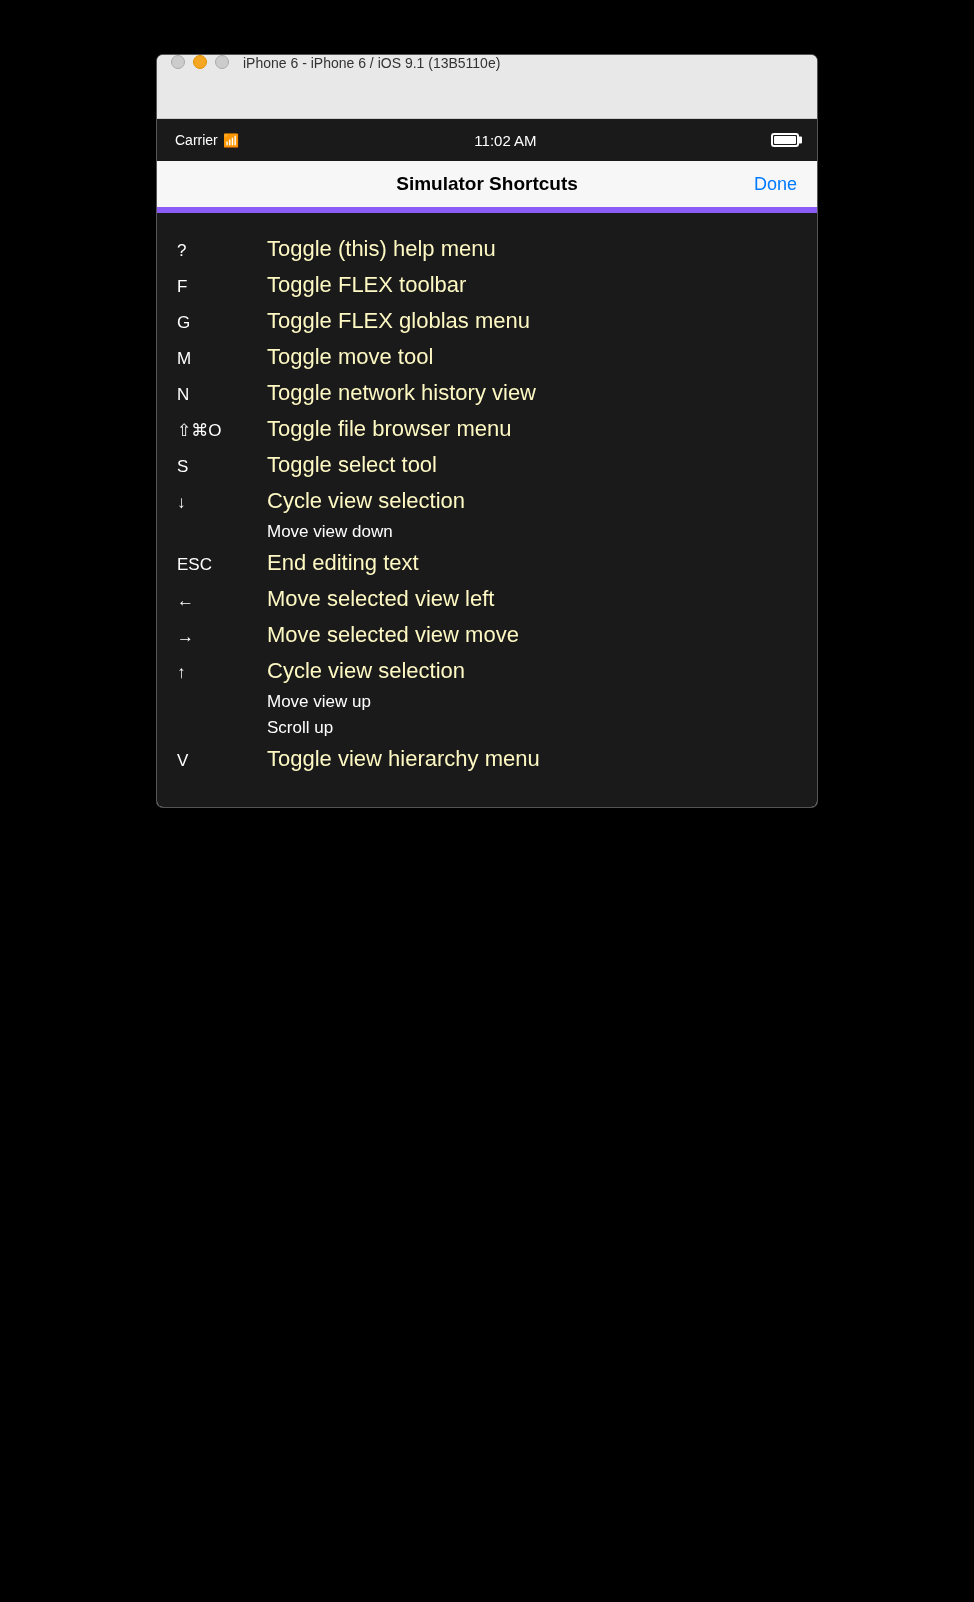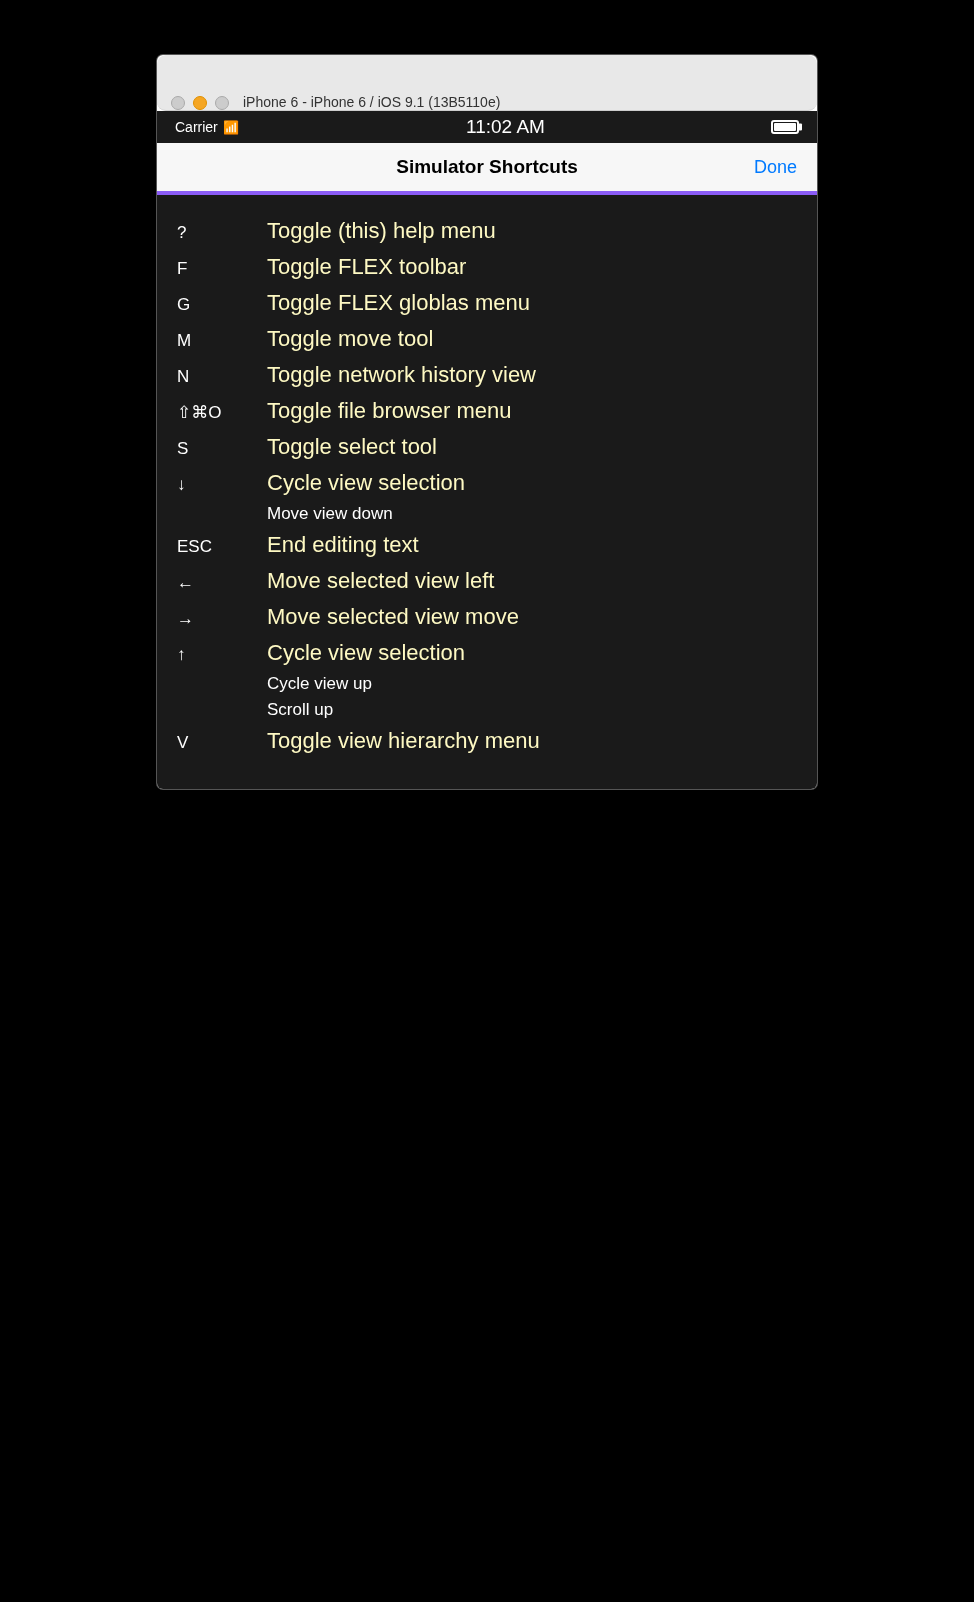--- a/index.html
+++ b/index.html
@@ -18,26 +18,25 @@
     .simulator-window {
       width: 660px;
       background: #fff;
       border-radius: 6px;
       overflow: hidden;
       box-shadow: 0 0 0 1px #555;
     }
 
     .title-bar {
       background: #e8e8e8;
-      height: 56px;
-      display: flex;
-      align-items: flex-end;
+      height: 64px;
+      display: flex;
+      align-items: flex-start;
       padding: 0 14px;
       border-bottom: 1px solid #ccc;
-      border-radius: 9px;
     }
 
     .traffic-lights {
       display: flex;
       gap: 8px;
       margin-right: 14px;
     }
 
     .traffic-light {
       width: 14px;
@@ -49,41 +48,41 @@
     .tl-yellow { background: #f5a623; border: 1px solid #e09000; }
     .tl-green { background: #ccc; border: 1px solid #aaa; }
 
     .title-bar-text {
       font-size: 14px;
       color: #333;
     }
 
     .status-bar {
       background: #1a1a1a;
-      height: 32px;
+      height: 42px;
       display: flex;
       align-items: center;
       justify-content: space-between;
       padding: 0 18px;
       color: #fff;
       font-size: 14px;
     }
 
     .status-left {
       display: flex;
       align-items: center;
       gap: 6px;
     }
 
     .wifi-icon {
       font-size: 13px;
     }
 
     .status-center {
-      font-size: 19px;
+      font-size: 15px;
       font-weight: 500;
     }
 
     .status-right {
       display: flex;
       align-items: center;
     }
 
     .battery {
       width: 28px;
@@ -114,21 +113,21 @@
       background: #fff;
       border-radius: 1px;
     }
 
     .nav-bar {
       background: #f7f7f7;
       height: 52px;
       display: flex;
       align-items: center;
       justify-content: center;
-      border-bottom: 4px solid #8b5cf6;
+      border-bottom: 6px solid #8b5cf6;
       position: relative;
     }
 
     .nav-title {
       font-size: 19px;
       font-weight: 700;
       color: #000;
     }
 
     .nav-done {
@@ -262,21 +261,21 @@
       <div class="shortcut-row">
         <span class="shortcut-key">→</span>
         <span class="shortcut-desc">Move selected view move</span>
       </div>
       <div class="shortcut-row">
         <span class="shortcut-key">↑</span>
         <span class="shortcut-desc">Cycle view selection</span>
       </div>
       <div class="indent-row">
         <span class="indent-key"></span>
-        <span class="indent-desc">Cycle view up</span>
+        <span class="indent-desc">Move view up</span>
       </div>
       <div class="indent-row">
         <span class="indent-key"></span>
         <span class="indent-desc">Scroll up</span>
       </div>
       <div class="shortcut-row">
         <span class="shortcut-key">V</span>
         <span class="shortcut-desc">Toggle view hierarchy menu</span>
       </div>
     </div>

